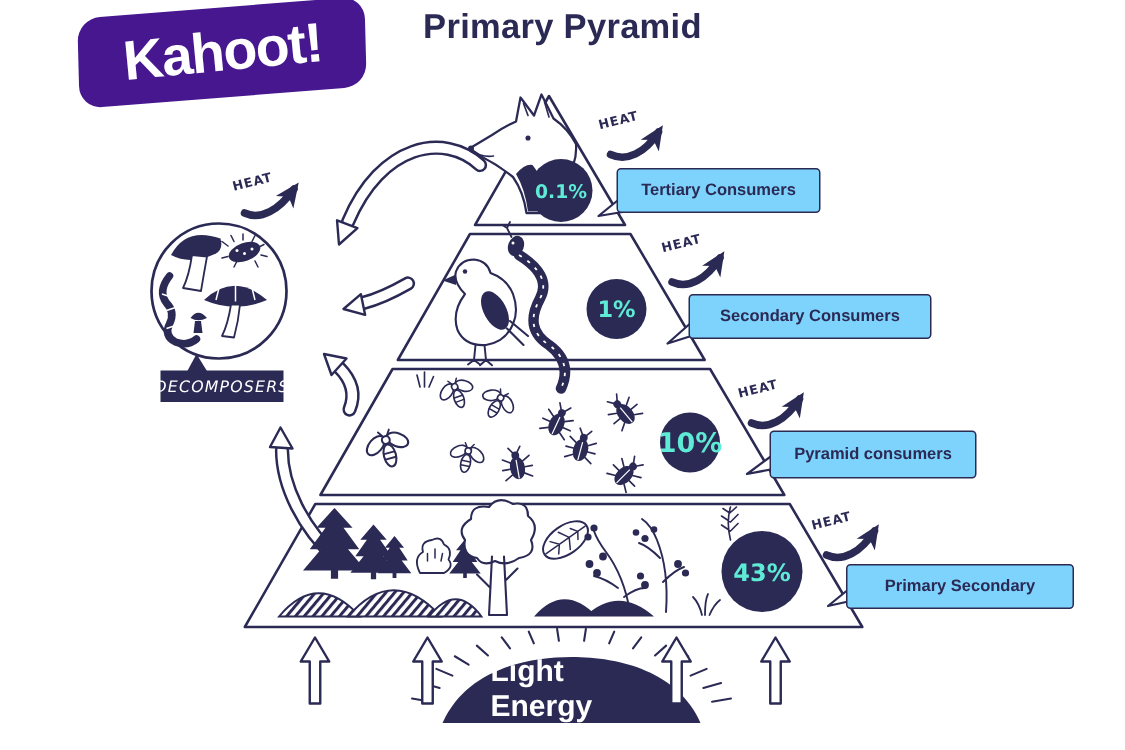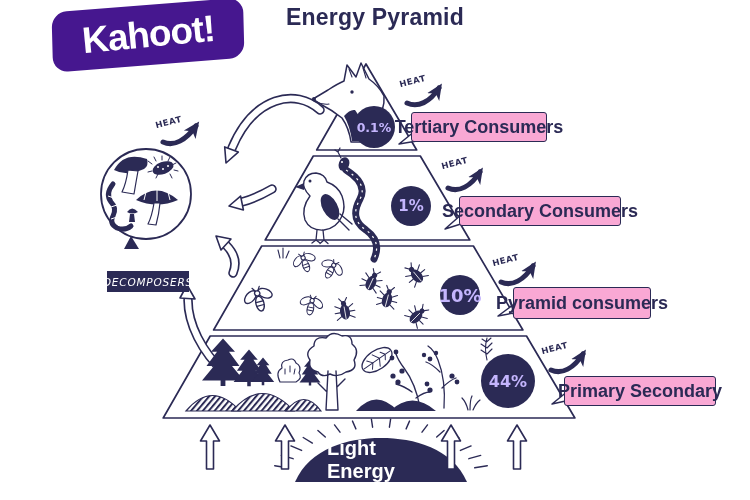--- a/index.html
+++ b/index.html
@@ -14,29 +14,29 @@
   .band-i{stroke:#fff;stroke-width:6.2;fill:none;stroke-linecap:round;}
   .heatarrow{stroke:#2b2a55;stroke-width:5;fill:none;stroke-linecap:round;}
 
   .overlay{position:absolute;display:flex;align-items:center;justify-content:center;}
   .logo{left:52px;top:5px;width:192px;height:60px;background:#46178f;border-radius:15px;
         transform:rotate(-4.5deg) skewX(-3deg);}
   .logo span{color:#fff;font-weight:bold;font-size:37px;letter-spacing:-1px;
         transform:skewX(3deg) rotate(-1deg);}
   .title{left:255px;top:2px;width:240px;height:30px;font-size:23px;font-weight:bold;
         letter-spacing:.2px;}
-  .lbox{background:#f9a8d4;border:1.6px solid #2b2a55;border-radius:3px;
-        font-size:18px;font-weight:bold;white-space:nowrap;}
+  .lbox{background:#7dd3fc;border:1.6px solid #2b2a55;border-radius:3px;
+        font-size:11px;font-weight:bold;white-space:nowrap;}
   .heat{position:absolute;font-size:8.5px;font-weight:bold;letter-spacing:.6px;
         transform:rotate(-14deg);font-family:"DejaVu Sans",sans-serif;}
-  .pct{border-radius:50%;background:#2b2a55;color:#c4b5fd;font-weight:bold;
+  .pct{border-radius:50%;background:#2b2a55;color:#5eead4;font-weight:bold;
         font-family:"DejaVu Sans",sans-serif;}
   .decompbox{left:107px;top:247px;width:82px;height:21px;background:#2b2a55;color:#fff;
         font-size:10.5px;font-style:italic;letter-spacing:.8px;
-        font-family:"DejaVu Sans",sans-serif;margin-top:24px;}
+        font-family:"DejaVu Sans",sans-serif;}
   .lightlabel{left:327px;top:451px;width:110px;height:18px;color:#fff;
         font-size:20px;font-weight:bold;}
 </style>
 </head>
 <body>
 
 <div id="stage">
 
 <svg id="art" width="750" height="500" viewBox="0 0 750 500">
   <defs>
@@ -232,34 +232,34 @@
     <use href="#upA" transform="translate(75,0)"></use>
     <use href="#upA" transform="translate(241,0)"></use>
     <use href="#upA" transform="translate(307,0)"></use>
   </g>
 </svg>
 
   <div class="overlay logo">
     <span>Kahoot!</span>
   </div>
 
-  <div class="overlay title">Energy Pyramid</div>
+  <div class="overlay title">Primary Pyramid</div>
 
   <span class="heat" style="left:399px;top:76px">HEAT</span>
   <span class="heat" style="left:441px;top:158px">HEAT</span>
   <span class="heat" style="left:492px;top:255px">HEAT</span>
   <span class="heat" style="left:541px;top:343px">HEAT</span>
   <span class="heat" style="left:155px;top:117px">HEAT</span>
 
   <div class="overlay lbox" style="left:411px;top:112px;width:134px;height:28px">Tertiary Consumers</div>
   <div class="overlay lbox" style="left:459px;top:196px;width:160px;height:28px">Secondary Consumers</div>
   <div class="overlay lbox" style="left:513px;top:287px;width:136px;height:30px">Pyramid consumers</div>
   <div class="overlay lbox" style="left:564px;top:376px;width:150px;height:28px">Primary Secondary</div>
 
   <div class="overlay pct" style="left:353px;top:106px;width:42px;height:42px;font-size:12.5px">0.1%</div>
   <div class="overlay pct" style="left:391px;top:186px;width:40px;height:40px;font-size:15px">1%</div>
   <div class="overlay pct" style="left:440px;top:275px;width:40px;height:40px;font-size:18px">10%</div>
-  <div class="overlay pct" style="left:481px;top:354px;width:54px;height:54px;font-size:16px">44%</div>
+  <div class="overlay pct" style="left:481px;top:354px;width:54px;height:54px;font-size:16px">43%</div>
 
   <div class="overlay decompbox">DECOMPOSERS</div>
 
   <div class="overlay lightlabel">Light Energy</div>
 </div>
 
 </body></html>

